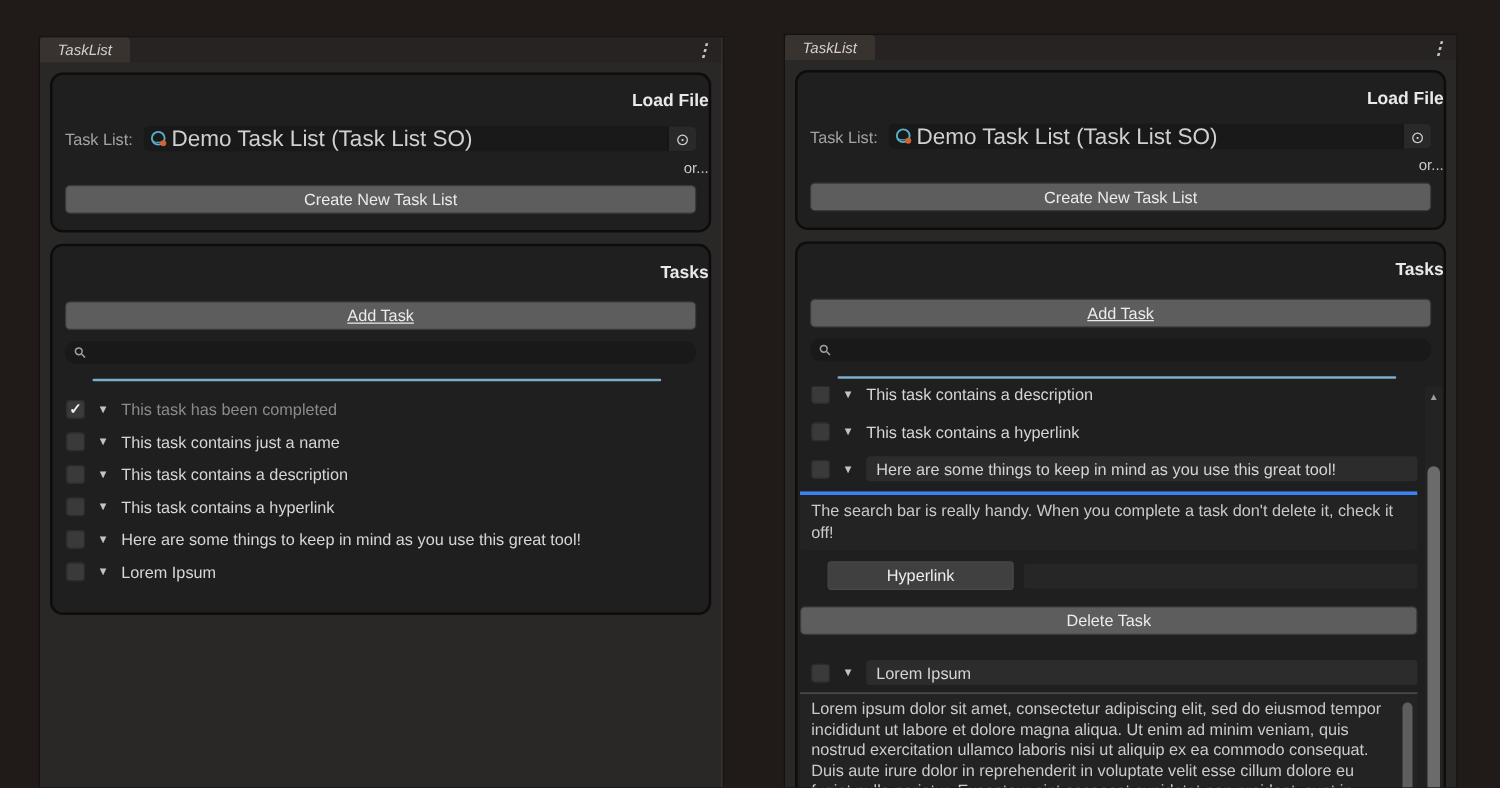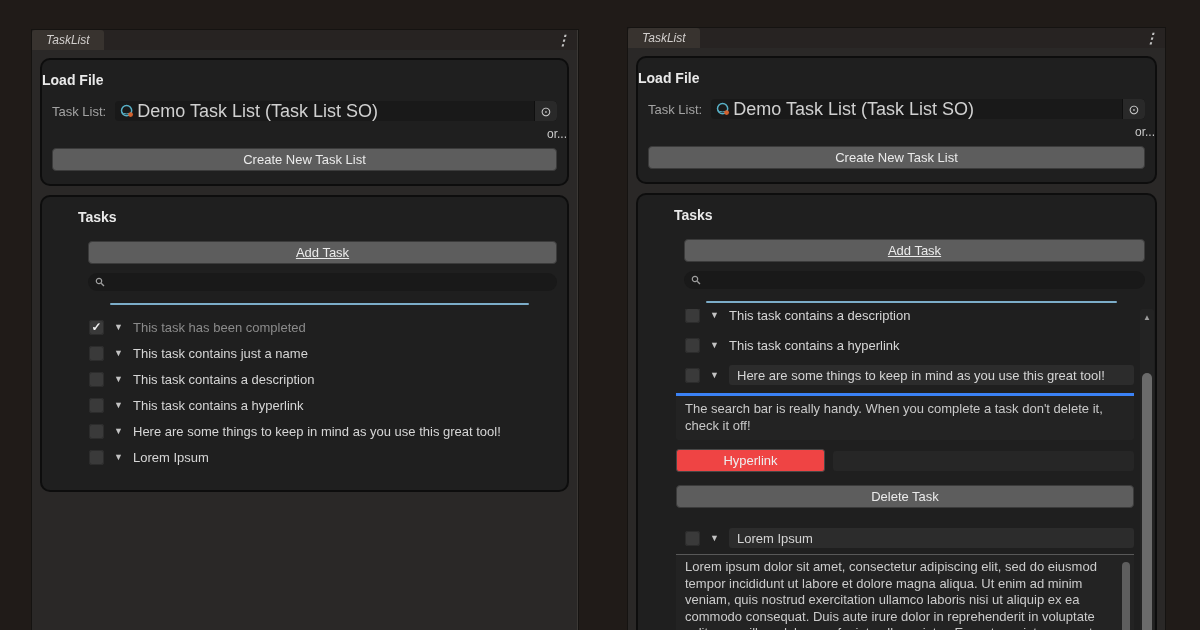--- a/index.html
+++ b/index.html
@@ -6,35 +6,35 @@
   body{width:1200px;height:630px;background:#201b18;overflow:hidden;position:relative;
        font-family:"Liberation Sans",sans-serif;-webkit-font-smoothing:antialiased;}
   .window{position:absolute;background:#2a2827;box-shadow:0 0 0 1px #151311;}
   #win-left{left:32px;top:30px;width:545px;height:600px;border-right:1px solid #3b3835;}
   #win-right{left:628px;top:28px;width:537px;height:602px;}
   .tabstrip{height:20px;background:#272322;position:relative;display:flex;align-items:stretch;font-style:italic;}
   .tab{background:#38332f;color:#d2cfcd;font-size:12px;padding:0 14px;display:flex;align-items:center;border-radius:3px 3px 0 0;}
   .kebab{position:absolute;right:7px;top:0;height:20px;display:flex;align-items:center;color:#c4c4c4;font-size:14px;font-weight:bold;cursor:pointer;}
   .content{position:absolute;top:20px;left:0;right:0;bottom:0;padding:8px;box-sizing:border-box;overflow:hidden;}
   .box{background:#1f1f1f;border:2px solid #0d0d0d;border-radius:10px;box-sizing:border-box;}
-  .box-title{text-align:left;font-size:14px;font-weight:bold;color:#e9e9e9;padding-top:12px;height:16px;}
+  .box-title{text-align:right;font-size:14px;font-weight:bold;color:#e9e9e9;padding-top:12px;height:16px;}
   
   .load-box{padding-bottom:13px;margin-bottom:9px;}
   .obj-row{display:flex;align-items:center;padding:13px 10px 0 10px;gap:9px;}
   .obj-label{color:#a3a3a3;font-size:13px;white-space:nowrap;}
   .objfield{flex:1;display:flex;align-items:center;background:#191919;border-radius:4px;height:20px;padding-left:5px;overflow:hidden;}
   .so-icon{width:14px;height:14px;flex:0 0 auto;}
   .obj-text{color:#d0d0d0;font-size:18px;margin-left:3px;flex:1;white-space:nowrap;}
   .picker{width:22px;height:20px;background:#292929;border-left:1px solid #0f0f0f;border-radius:0 4px 4px 0;
           color:#cfcfcf;display:flex;align-items:center;justify-content:center;font-size:13px;cursor:pointer;}
   .or{text-align:right;color:#c9c9c9;font-size:12px;padding:6px 0 7px;}
   .btn{margin:0 10px;background:#5d5d5d;border:1px solid #3b3b3b;border-radius:4px;height:21px;
        color:#ebebeb;font-size:13px;display:flex;align-items:center;justify-content:center;cursor:pointer;}
   
-  .tasks-box{overflow:hidden;padding-left:36px;}
+  .tasks-box{overflow:hidden;}
   #win-left .tasks-box{height:297px;}
   #win-right .tasks-box{height:450px;border-bottom:none;border-radius:10px 10px 0 0;}
   .add-btn{margin-top:16px;text-decoration:underline;}
   .search{margin:9px 10px 0;background:#191919;border-radius:9px;height:18px;display:flex;align-items:center;padding:0 7px;gap:5px;}
   .search input{flex:1;background:transparent;border:none;outline:none;color:#d5d5d5;font-size:12px;font-family:"Liberation Sans",sans-serif;}
   .progress{height:2px;margin:12px 38px 5px 32px;border-radius:1px;}
   
   .tlist{padding-top:4px;}
   .trow{display:flex;align-items:center;height:26px;gap:9px;padding-left:11px;}
   .cb{width:15px;height:15px;background:#3a3a3a;border-radius:3px;box-shadow:inset 0 0 0 1px #2c2c2c;flex:0 0 auto;
@@ -47,22 +47,22 @@
   .rows{margin-right:19px;overflow:hidden;}
   .clip-row{height:22px;overflow:hidden;}
   .clip-row .trow{margin-top:-7px;}
   .row2{height:28px;}
   .exp-row{margin-top:5px;height:22px;}
   .namefield{flex:1;background:#2c2c2c;border-radius:3px;height:20px;display:flex;align-items:center;
              padding:0 8px;color:#d4d4d4;font-size:13px;white-space:nowrap;overflow:hidden;margin-right:2px;cursor:text;}
   .descbox{margin:7px 2px 0;background:#232323;border-top:3px solid #3b82f6;border-radius:0 0 2px 2px;
            padding:4px 9px 6px;color:#c9c9c9;font-size:13px;line-height:17px;cursor:text;}
   .hl-row{display:flex;gap:8px;margin:9px 2px 0;align-items:center;}
-  .hl-btn{width:147px;height:21px;background:#ef4444;border:1px solid #474747;border-radius:3px;
-          color:#eeeeee;font-size:13px;display:flex;align-items:center;justify-content:center;cursor:pointer;}
+  .hl-btn{width:147px;height:21px;background:#404040;border:1px solid #474747;border-radius:3px;
+          color:#eeeeee;font-size:13px;display:flex;align-items:center;justify-content:center;cursor:pointer;margin-left:22px;}
   .hl-field{flex:1;background:#262626;border-radius:3px;height:20px;cursor:text;}
   .del-btn{margin:13px 2px 0;}
   .lorem-row{margin-top:19px;height:22px;}
   .lorembox{margin:5px 2px 0;background:#232323;border-top:1px solid #585858;position:relative;
             padding:4px 20px 0 9px;color:#cbcbcb;font-size:13px;line-height:16.6px;height:120px;overflow:hidden;cursor:text;}
   .inner-scroll{position:absolute;right:4px;top:7px;bottom:0;width:8px;background:#5e5e5e;border-radius:4px;cursor:pointer;}
   .vscroll{position:absolute;right:1px;top:0;bottom:0;width:14px;background:#232323;border-radius:2px;}
   .vscroll .up{text-align:center;color:#9d9d9d;font-size:8px;padding-top:4px;cursor:pointer;}
   .vscroll .thumb{position:absolute;left:2px;right:2px;top:64px;bottom:0;background:#6b6b6b;border-radius:5px;cursor:grab;}
 </style>

